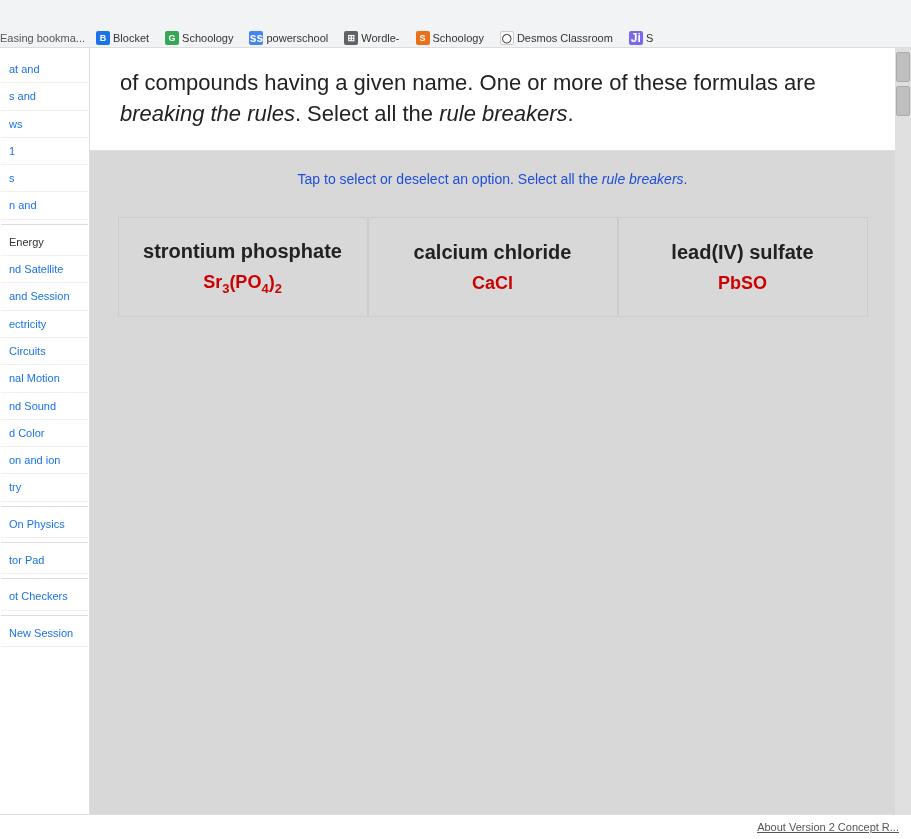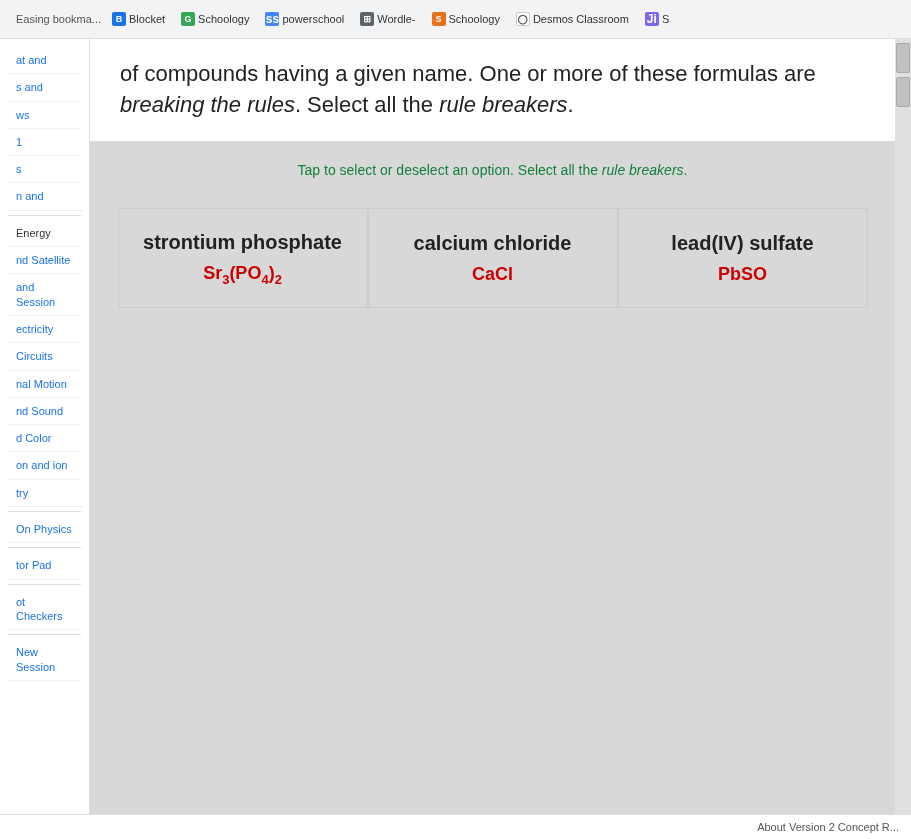--- a/index.html
+++ b/index.html
@@ -9,24 +9,24 @@
       width: 911px;
       height: 839px;
       overflow: hidden;
       display: flex;
       flex-direction: column;
     }
 
     
     .browser-toolbar {
       background: #f1f3f4;
-      height: 39px;
-      display: flex;
-      align-items: center;
-      padding: 0 16px;
+      height: 48px;
+      display: flex;
+      align-items: flex-end;
+      padding: 0 0;
       gap: 8px;
       border-bottom: 1px solid #ddd;
       flex-shrink: 0;
     }
     .browser-toolbar .toolbar-icons {
       display: flex;
       align-items: center;
       gap: 6px;
       font-size: 12px;
       color: #555;
@@ -67,21 +67,21 @@
       overflow: hidden;
     }
 
     
     .sidebar {
       width: 90px;
       background: #fff;
       border-right: 1px solid #ddd;
       overflow-y: auto;
       flex-shrink: 0;
-      padding: 8px 8px;
+      padding: 8px 1px;
     }
     .sidebar-item {
       padding: 6px 8px;
       font-size: 11px;
       color: #1a73e8;
       cursor: pointer;
       border-bottom: 1px solid #f0f0f0;
       line-height: 1.3;
     }
     .sidebar-item.plain {
@@ -122,21 +122,21 @@
       flex: 1;
       background: #d8d8d8;
       padding: 20px;
       display: flex;
       flex-direction: column;
       align-items: center;
     }
 
     .instruction-text {
       font-size: 14px;
-      color: #15803d;
+      color: #1d4ed8;
       margin-bottom: 30px;
       text-align: center;
     }
     .instruction-text em {
       font-style: italic;
     }
 
     
     .choices-grid {
       display: grid;
@@ -200,20 +200,21 @@
     .bottom-bar {
       background: #fff;
       border-top: 1px solid #ddd;
       padding: 6px 12px;
       font-size: 11px;
       color: #555;
       display: flex;
       align-items: center;
       justify-content: flex-end;
       flex-shrink: 0;
+      text-decoration: underline;
     }
   </style>
 </head>
 <body>
 
 <div class="browser-toolbar">
   <div class="toolbar-icons">
     <span style="font-size:11px;color:#555;">Easing bookma...</span>
     <div class="bookmark-item">
       <span class="bookmark-icon blue">B</span>

